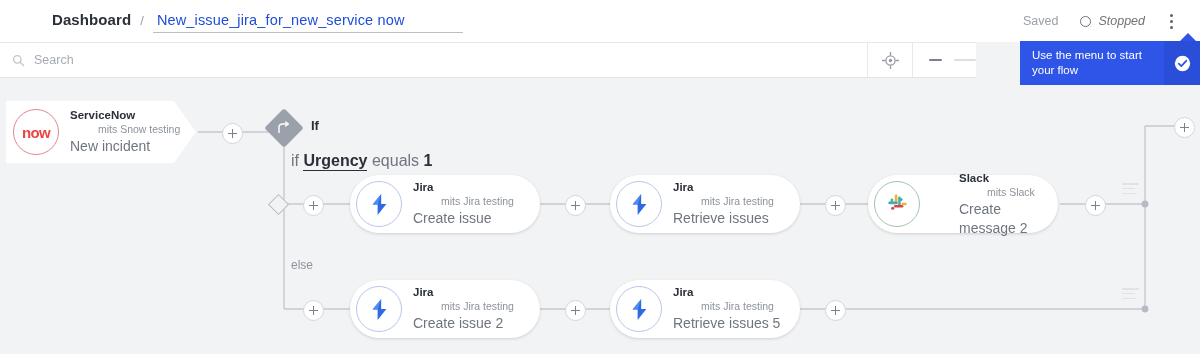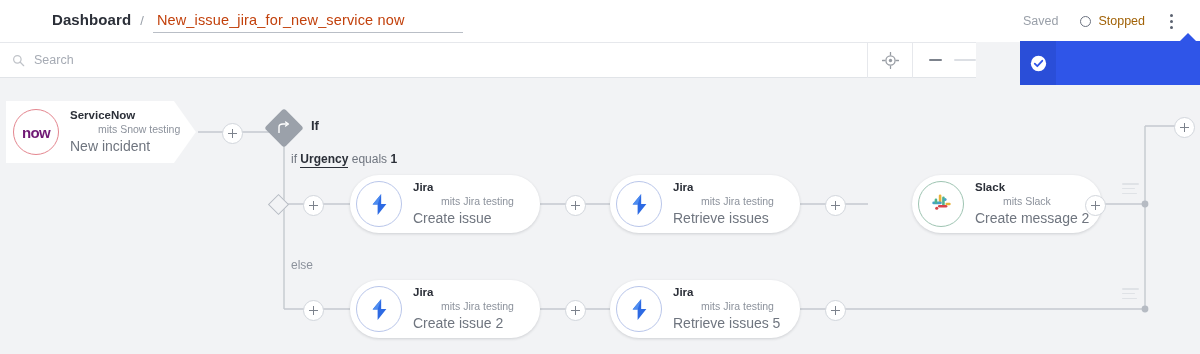--- a/index.html
+++ b/index.html
@@ -20,33 +20,33 @@
     position:absolute;left:52px;top:11px;
     display:flex;align-items:baseline;gap:9px;
   }
   .crumb-root{font-size:15px;font-weight:bold;color:#2b2f38;letter-spacing:.1px;}
   .crumb-sep{font-size:13px;color:#9aa0a9;}
   .title-field{
     position:relative;
     border-bottom:1px solid #b9bec6;
     padding:0 6px 3px 4px;min-width:300px;
   }
-  .title-text{font-size:14.5px;color:#c2410c;white-space:nowrap;letter-spacing:.15px;}
+  .title-text{font-size:14.5px;color:#1d4ed8;white-space:nowrap;letter-spacing:.15px;}
 
   .hdr-right{
     position:absolute;right:15px;top:0;height:42px;
     display:flex;align-items:center;gap:0;
   }
   .saved{font-size:12.5px;color:#9aa0a9;margin-right:22px;}
   .status{display:flex;align-items:center;gap:7px;margin-right:16px;}
   .stop-ring{
     width:11px;height:11px;border:1.6px solid #6b7280;border-radius:50%;
     box-sizing:border-box;
   }
-  .status-label{font-size:12.5px;color:#a16207;}
+  .status-label{font-size:12.5px;color:#737373;font-style:italic;}
   .kebab{
     width:20px;height:24px;display:flex;flex-direction:column;
     align-items:center;justify-content:center;gap:3px;margin-right:4px;cursor:pointer;
   }
   .kebab i{width:3px;height:3px;border-radius:50%;background:#5b6270;display:block;}
 
   
   .toolbar{
     position:absolute;left:0;top:42px;width:976px;height:36px;
     background:#ffffff;border-top:1px solid #e6e8ec;border-bottom:1px solid #e1e4e8;
@@ -82,21 +82,21 @@
     clip-path:polygon(0 0,168px 0,190px 31px,168px 62px,0 62px);
     filter:drop-shadow(0 1px 2px rgba(16,24,40,.14));
     display:flex;align-items:center;
   }
   .logo{
     flex:0 0 auto;width:46px;height:46px;border-radius:50%;
     background:#fff;display:flex;align-items:center;justify-content:center;
     box-sizing:border-box;
   }
   .logo.now{border:1.4px solid #e4868f;margin-left:7px;}
-  .now-txt{font-size:15px;font-weight:bold;color:#701a75;letter-spacing:-.6px;}
+  .now-txt{font-size:15px;font-weight:bold;color:#ef4444;letter-spacing:-.6px;}
   .node-txt{margin-left:11px;line-height:1.32;}
   .node-title{font-size:11.5px;font-weight:bold;color:#2b2f38;}
   .node-sub{font-size:10.5px;color:#8c929c;margin-left:28px;}
   .node-act{font-size:14px;color:#6f757f;}
 
   
   .pill{
     position:absolute;width:190px;height:58px;background:#ffffff;
     border-radius:29px;box-shadow:0 1px 3px rgba(16,24,40,.16);
     display:flex;align-items:center;box-sizing:border-box;
@@ -105,21 +105,21 @@
   .logo.slack{border:1.4px solid #9ec4b2;margin-left:6px;}
 
   
   .diamond-if{
     position:absolute;left:270px;top:36px;width:28px;height:28px;
     background:#9ba1aa;transform:rotate(45deg);border-radius:3px;
     display:flex;align-items:center;justify-content:center;
   }
   .diamond-if svg{transform:rotate(-45deg);}
   .if-label{position:absolute;left:311px;top:40px;font-size:13px;font-weight:bold;color:#2b2f38;}
-  .cond{position:absolute;left:291px;top:74px;font-size:12px;color:#6f757f;}
+  .cond{position:absolute;left:291px;top:74px;font-size:16px;color:#6f757f;}
   .cond b{color:#2b2f38;border-bottom:1px solid #2b2f38;padding-bottom:1px;}
   .cond .val{color:#2b2f38;font-weight:bold;}
   .else-label{position:absolute;left:291px;top:180px;font-size:12px;color:#8c929c;}
 
   
   .dia-s{
     position:absolute;width:13px;height:13px;border:1.3px solid #b6bbc3;
     background:#f2f3f5;transform:rotate(45deg);
   }
 
@@ -309,21 +309,21 @@
       </span>
       <span class="node-txt">
         <div class="node-title">Jira</div>
         <div class="node-sub">mits Jira testing</div>
         <div class="node-act">Retrieve issues</div>
       </span>
     </div>
 
     <span class="plus" style="left:825px;top:117px;"></span>
 
-    <div class="pill" style="left:912px;top:97px;">
+    <div class="pill" style="left:868px;top:97px;gap:28px;">
       <span class="logo slack">
         <svg width="25" height="25" viewBox="0 0 24 24">
           <rect x="9.4" y="2.4" width="2.5" height="9" rx="1.2" fill="#e8b33a"></rect>
           <rect x="12.6" y="4.2" width="2.5" height="9" rx="1.2" fill="#4fb38e"></rect>
           <rect x="3.2" y="9.2" width="9" height="2.5" rx="1.2" fill="#46a2c9"></rect>
           <rect x="8.6" y="12.4" width="9" height="2.5" rx="1.2" fill="#d8434a"></rect>
           <rect x="5.4" y="6.2" width="2.5" height="5" rx="1.2" fill="#4fb38e"></rect>
           <rect x="15.8" y="10.2" width="5" height="2.5" rx="1.2" fill="#e8b33a"></rect>
           <circle cx="7.4" cy="15.6" r="1.5" fill="#d8434a"></circle>
           <circle cx="15.4" cy="7.2" r="1.5" fill="#46a2c9"></circle>
@@ -370,20 +370,21 @@
       </span>
     </div>
 
     <span class="plus" style="left:825px;top:222px;"></span>
 
     <span class="plus" style="left:1174px;top:39px;"></span>
   </div>
 
   <div class="tt-arrow"></div>
   <div class="tooltip">
+    <span class="tt-text">Use the menu to start your flow</span>
     <span class="tt-btn">
       <svg width="17" height="17" viewBox="0 0 20 20">
         <circle cx="10" cy="10" r="9" fill="#ffffff"></circle>
         <path d="M5.6 10.2 L8.6 13.2 L14.4 6.8" fill="none" stroke="#2f55e8" stroke-width="2.1" stroke-linecap="round" stroke-linejoin="round"></path>
       </svg>
     </span>
   </div>
 
 </div>
 

